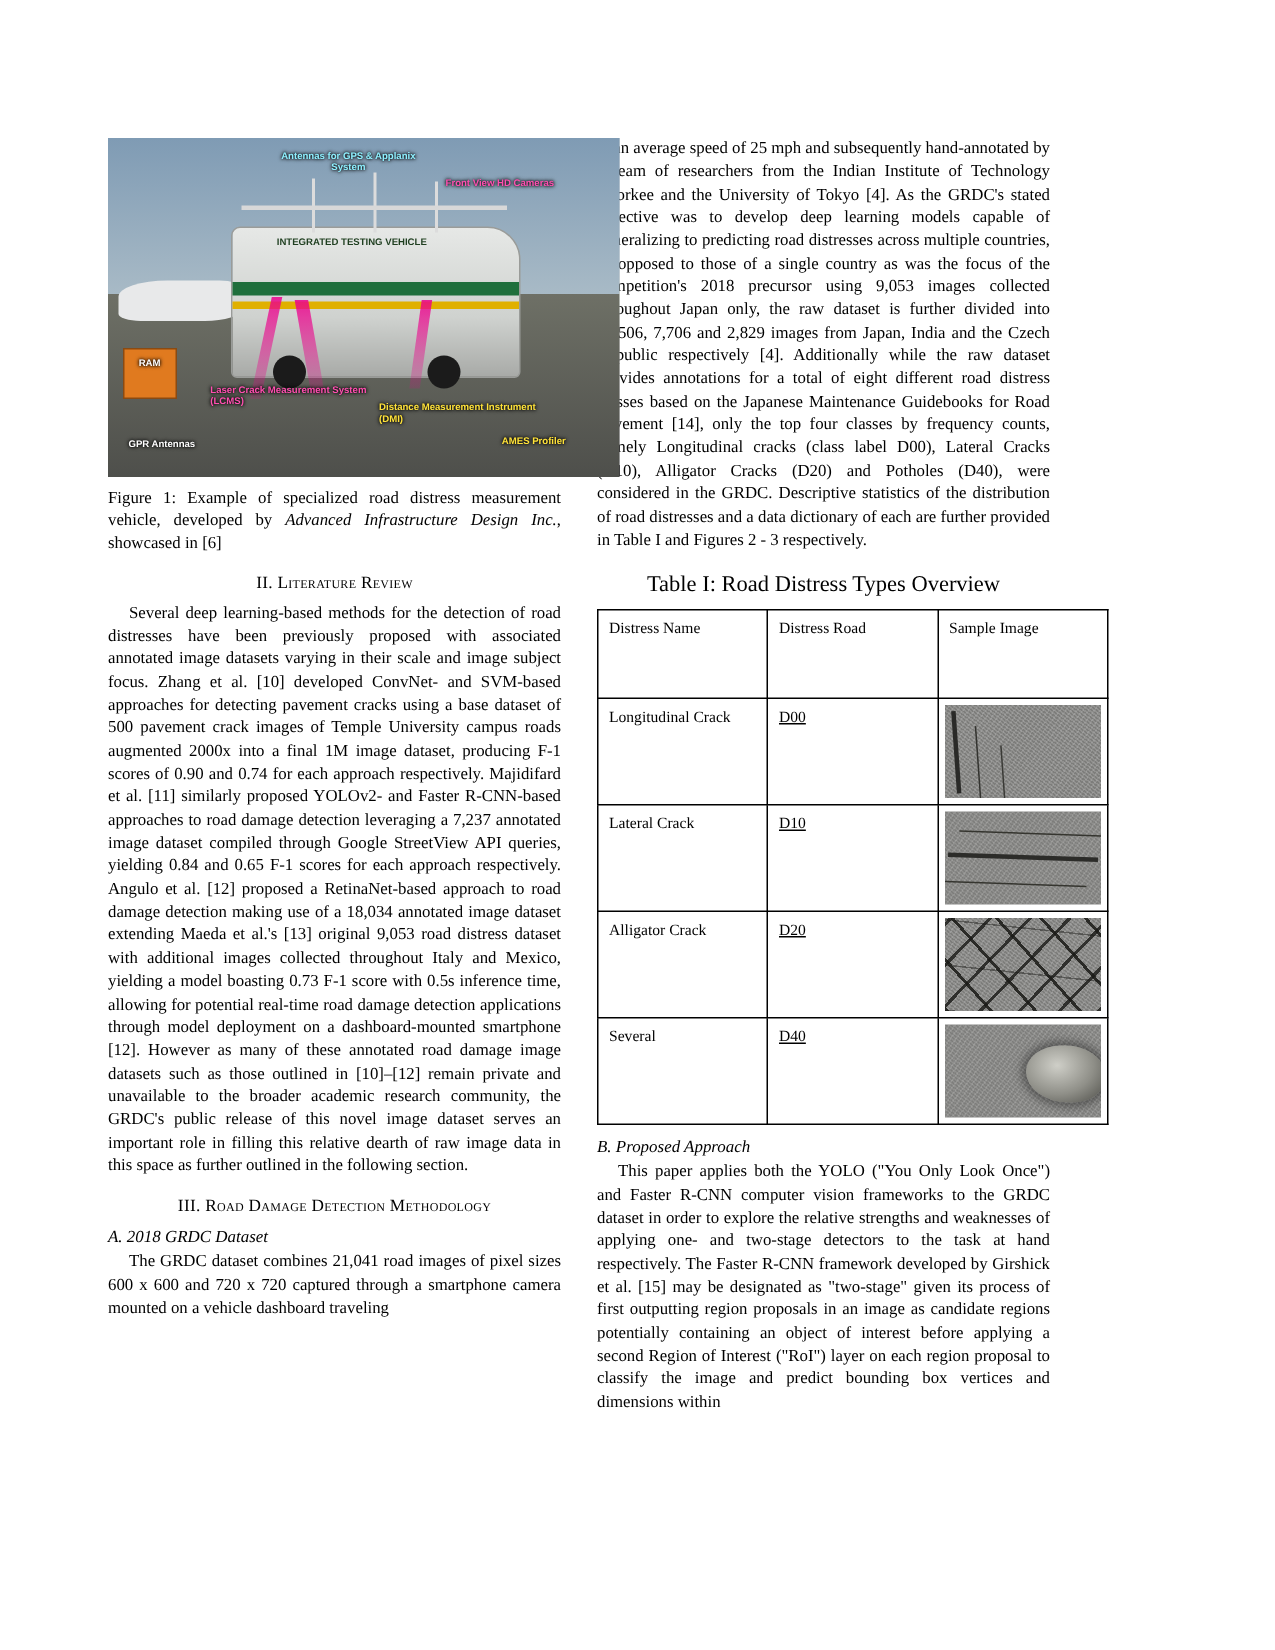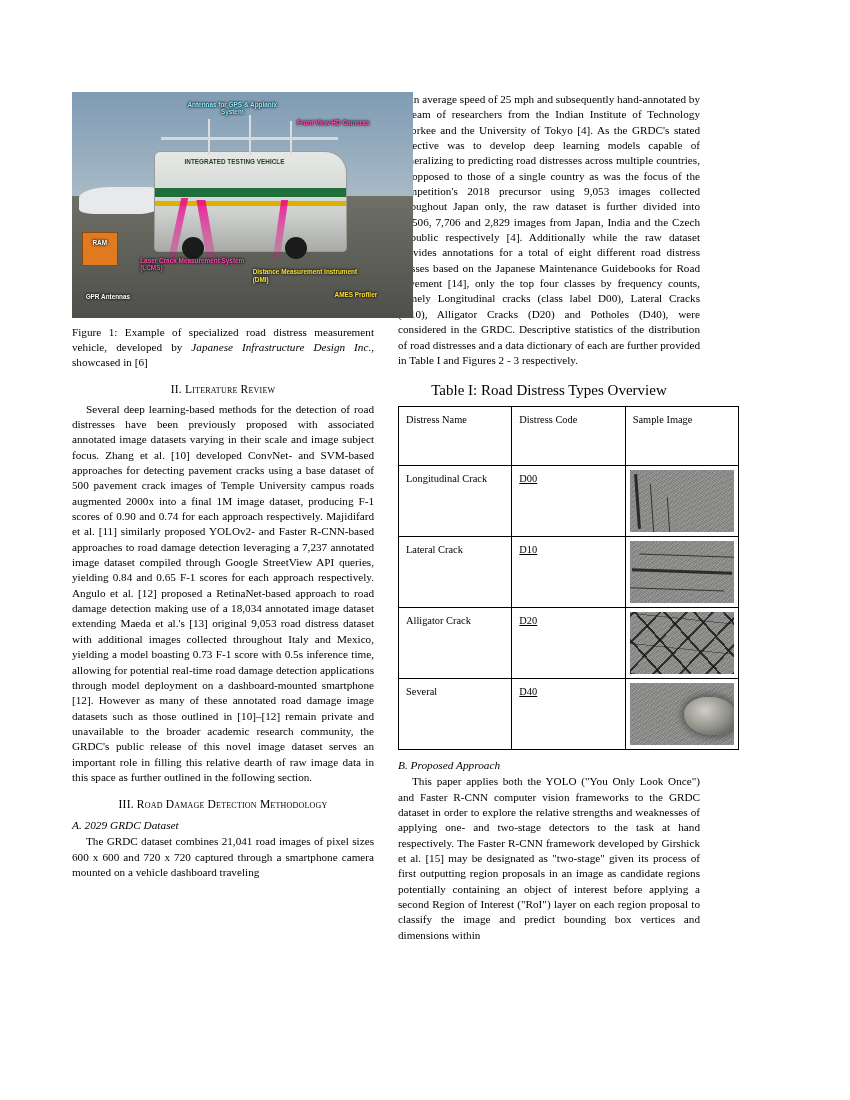--- a/index.html
+++ b/index.html
@@ -207,45 +207,45 @@
         <div class="photo-label pink" style="left:66%; top:12%; width:30%;">Front View HD Cameras</div>
         <div class="photo-label" style="left:33%; top:29%; color:#1f3f20; text-shadow:none;">INTEGRATED TESTING VEHICLE</div>
         <div class="photo-label pink" style="left:20%; top:73%; width:32%;">Laser Crack Measurement System (LCMS)</div>
         <div class="photo-label yellow" style="left:53%; top:78%; width:34%;">Distance Measurement Instrument (DMI)</div>
         <div class="photo-label yellow" style="left:77%; top:88%;">AMES Profiler</div>
         <div class="photo-label" style="left:4%; top:89%;">GPR Antennas</div>
         <div class="photo-label" style="left:6%; top:65%;">RAM</div>
       </div>
 
       <div class="fig-caption">
-        <span>Figure 1: Example of specialized road distress measurement vehicle, developed by </span><span class="it">Japanese Infrastructure Design Inc.</span><span>, showcased in [6]</span>
+        <span>Figure 1: Example of specialized road distress measurement vehicle, developed by </span><span class="it">Advanced Infrastructure Design Inc.</span><span>, showcased in [6]</span>
       </div>
 
       <div class="sec-title">II.  Literature Review</div>
 
       <p class="body">Several deep learning-based methods for the detection of road distresses have been previously proposed with associated annotated image datasets varying in their scale and image subject focus. Zhang et al. [10] developed ConvNet- and SVM-based approaches for detecting pavement cracks using a base dataset of 500 pavement crack images of Temple University campus roads augmented 2000x into a final 1M image dataset, producing F-1 scores of 0.90 and 0.74 for each approach respectively. Majidifard et al. [11] similarly proposed YOLOv2- and Faster R-CNN-based approaches to road damage detection leveraging a 7,237 annotated image dataset compiled through Google StreetView API queries, yielding 0.84 and 0.65 F-1 scores for each approach respectively. Angulo et al. [12] proposed a RetinaNet-based approach to road damage detection making use of a 18,034 annotated image dataset extending Maeda et al.'s [13] original 9,053 road distress dataset with additional images collected throughout Italy and Mexico, yielding a model boasting 0.73 F-1 score with 0.5s inference time, allowing for potential real-time road damage detection applications through model deployment on a dashboard-mounted smartphone [12]. However as many of these annotated road damage image datasets such as those outlined in [10]–[12] remain private and unavailable to the broader academic research community, the GRDC's public release of this novel image dataset serves an important role in filling this relative dearth of raw image data in this space as further outlined in the following section.</p>
 
       <div class="sec-title">III.  Road Damage Detection Methodology</div>
 
-      <div class="subsec-title">A.  2029 GRDC Dataset</div>
+      <div class="subsec-title">A.  2018 GRDC Dataset</div>
 
       <p class="body">The GRDC dataset combines 21,041 road images of pixel sizes 600 x 600 and 720 x 720 captured through a smartphone camera mounted on a vehicle dashboard traveling</p>
     </div>
 
     <div class="col">
 
       <p class="body noindent">at an average speed of 25 mph and subsequently hand-annotated by a team of researchers from the Indian Institute of Technology Roorkee and the University of Tokyo [4]. As the GRDC's stated objective was to develop deep learning models capable of generalizing to predicting road distresses across multiple countries, as opposed to those of a single country as was the focus of the competition's 2018 precursor using 9,053 images collected throughout Japan only, the raw dataset is further divided into 10,506, 7,706 and 2,829 images from Japan, India and the Czech Republic respectively [4]. Additionally while the raw dataset provides annotations for a total of eight different road distress classes based on the Japanese Maintenance Guidebooks for Road Pavement [14], only the top four classes by frequency counts, namely Longitudinal cracks (class label D00), Lateral Cracks (D10), Alligator Cracks (D20) and Potholes (D40), were considered in the GRDC. Descriptive statistics of the distribution of road distresses and a data dictionary of each are further provided in Table I and Figures 2 - 3 respectively.</p>
 
       <div class="table-caption">Table I: Road Distress Types Overview</div>
 
       <table class="distress">
         <thead>
           <tr>
             <th>Distress Name</th>
-            <th>Distress Code</th>
+            <th>Distress Road</th>
             <th>Sample Image</th>
           </tr>
         </thead>
         <tbody>
           <tr>
             <td class="namecell">Longitudinal Crack</td>
             <td class="codecell">D00</td>
             <td class="imgcell">
               <div class="sample-img">
                 <div class="tex-noise"></div>

